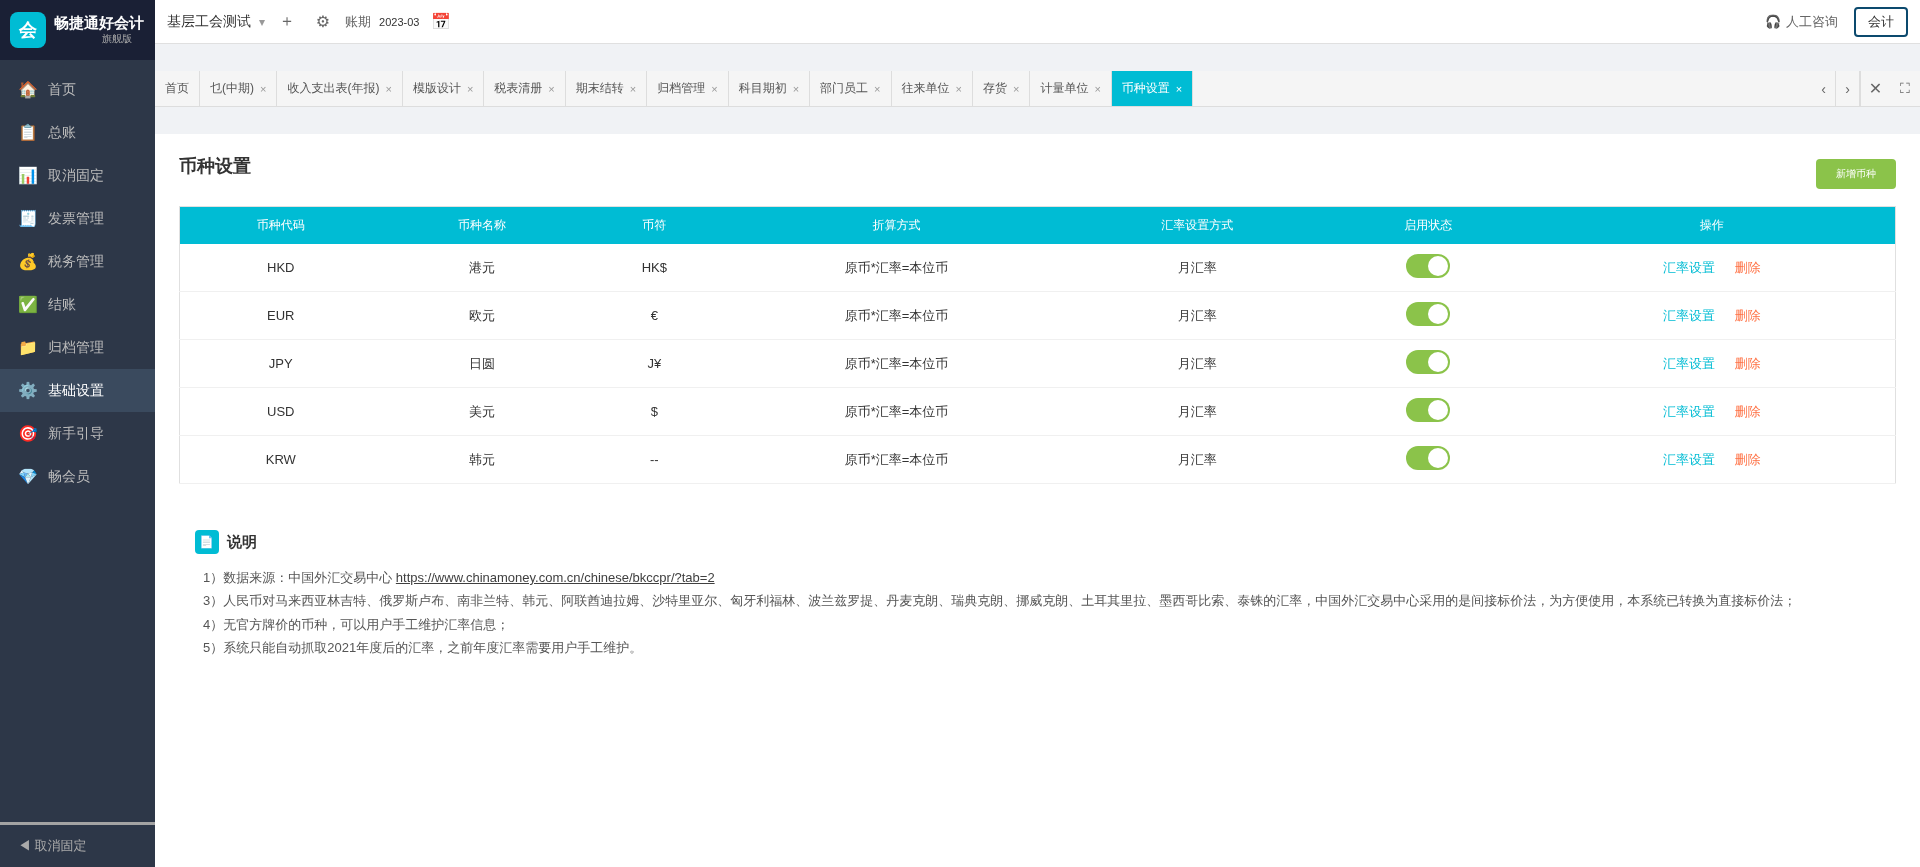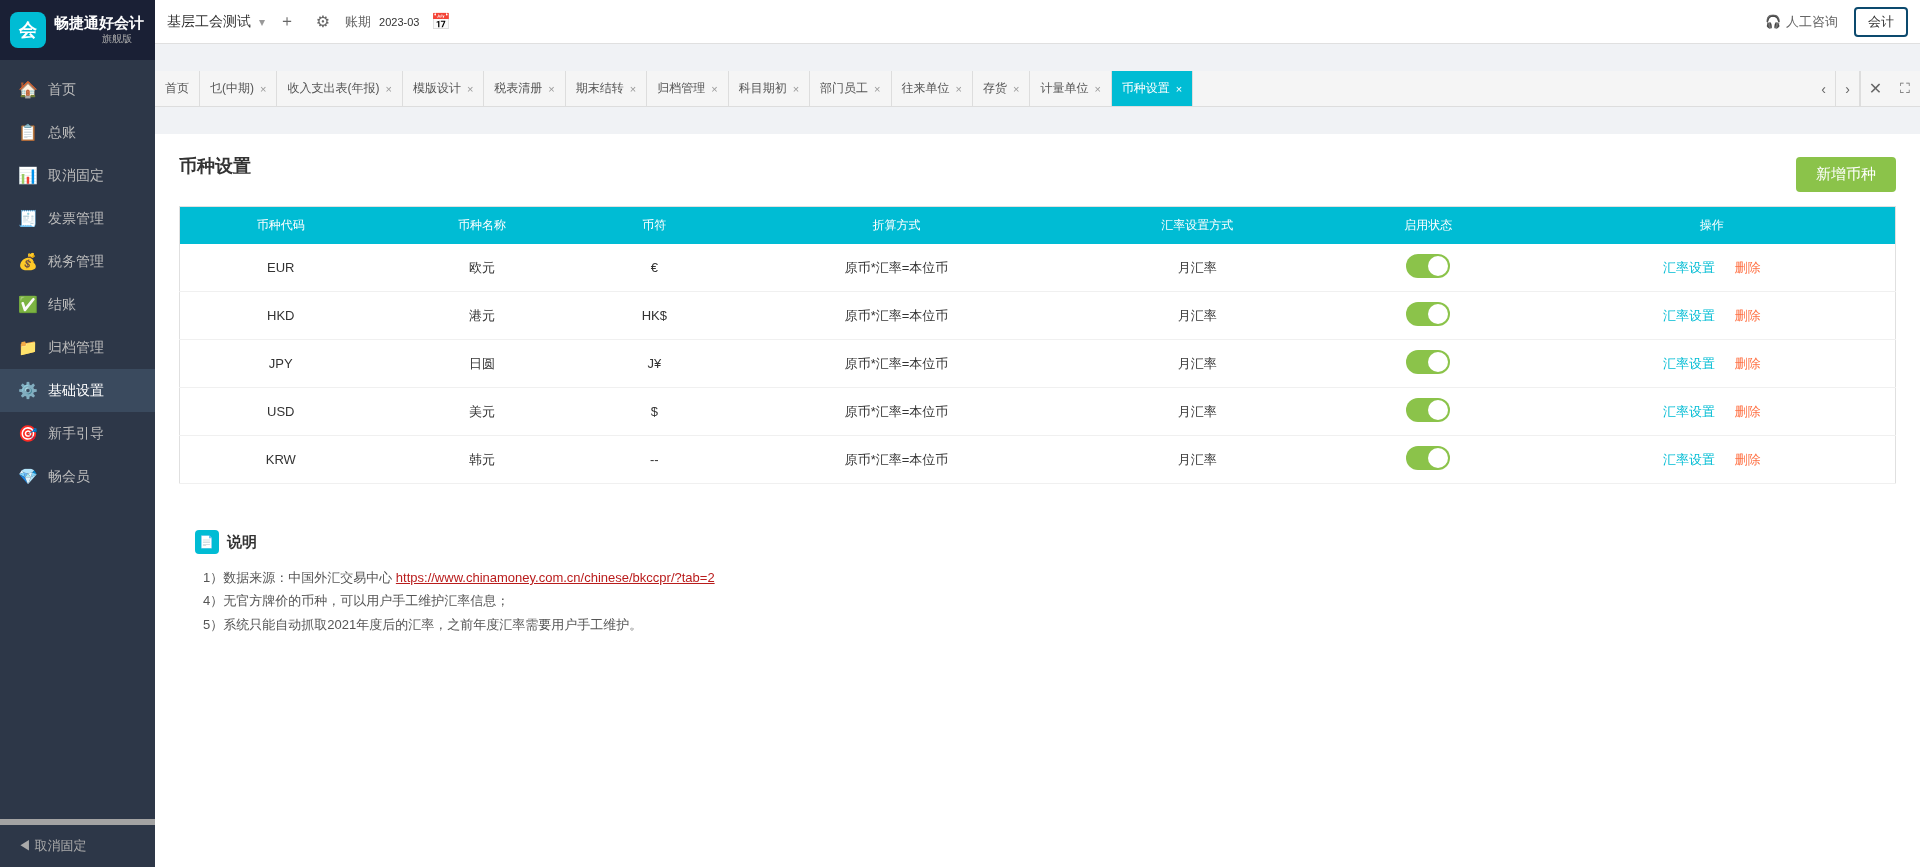--- a/index.html
+++ b/index.html
@@ -41,21 +41,21 @@
       transition: background 0.2s;
     }
     .nav-item.active { background: #3a4a5e; color: white; }
     .nav-item .nav-icon { width: 20px; text-align: center; font-size: 16px; }
     .sidebar-footer {
       padding: 12px 18px;
       color: #aaa;
       font-size: 13px;
       cursor: pointer;
       display: flex; align-items: center; gap: 6px;
-      border-top: 6px solid #a3a3a3;
+      border-top: 3px solid #a3a3a3;
     }
 
     
     .main-area { flex: 1; display: flex; flex-direction: column; height: 867px; overflow: hidden; gap: 27px; }
 
     
     .top-bar {
       background: white;
       height: 44px;
       display: flex;
@@ -154,21 +154,21 @@
       font-weight: 600;
       color: #333;
       margin-bottom: 16px;
     }
     .new-btn {
       background: #8bc34a;
       color: white;
       border: none;
       padding: 8px 20px;
       border-radius: 4px;
-      font-size: 15px;
+      font-size: 10px;
       cursor: pointer;
       font-weight: 500;
     }
 
     
     .data-table {
       width: 100%;
       border-collapse: collapse;
       border: 1px solid #e0e0e0;
     }
@@ -232,21 +232,21 @@
       border-radius: 4px;
       display: flex; align-items: center; justify-content: center;
       color: white; font-size: 12px;
     }
     .note-list { list-style: none; padding-left: 8px; }
     .note-list li {
       color: #555;
       font-size: 13px;
       line-height: 1.8;
     }
-    .note-link { color: #b91c1c; text-decoration: underline; cursor: pointer; margin-top: 20px; }
+    .note-link { color: #404040; text-decoration: underline; cursor: pointer; margin-top: 20px; }
 
     .header-row {
       display: flex;
       align-items: center;
       justify-content: space-between;
       margin-bottom: 12px;
     }
   </style>
 </head>
 <body>
@@ -398,35 +398,35 @@
           <th>币种名称</th>
           <th>币符</th>
           <th>折算方式</th>
           <th>汇率设置方式</th>
           <th>启用状态</th>
           <th>操作</th>
         </tr>
       </thead>
       <tbody id="table-body">
       <tr>
-    <td>EUR</td>
-    <td>欧元</td>
-    <td>€</td>
+    <td>HKD</td>
+    <td>港元</td>
+    <td>HK$</td>
     <td>原币*汇率=本位币</td>
     <td>月汇率</td>
     <td><div class="toggle"></div></td>
     <td>
       <span class="action-link">汇率设置</span>
       <span class="action-link delete">删除</span>
     </td>
   </tr>
           <tr>
-    <td>HKD</td>
-    <td>港元</td>
-    <td>HK$</td>
+    <td>EUR</td>
+    <td>欧元</td>
+    <td>€</td>
     <td>原币*汇率=本位币</td>
     <td>月汇率</td>
     <td><div class="toggle"></div></td>
     <td>
       <span class="action-link">汇率设置</span>
       <span class="action-link delete">删除</span>
     </td>
   </tr>
           <tr>
     <td>JPY</td>
@@ -467,18 +467,19 @@
         </tbody>
     </table>
 
     <div class="note-section">
       <div class="note-title">
         <div class="note-icon">📄</div>
         <span>说明</span>
       </div>
       <ul class="note-list" id="note-list">
       <li>1）数据来源：中国外汇交易中心 <a class="note-link" href="#">https://www.chinamoney.com.cn/chinese/bkccpr/?tab=2</a></li>
+          <li>3）人民币对马来西亚林吉特、俄罗斯卢布、南非兰特、韩元、阿联酋迪拉姆、沙特里亚尔、匈牙利福林、波兰兹罗提、丹麦克朗、瑞典克朗、挪威克朗、土耳其里拉、墨西哥比索、泰铢的汇率，中国外汇交易中心采用的是间接标价法，为方便使用，本系统已转换为直接标价法；</li>
           <li>4）无官方牌价的币种，可以用户手工维护汇率信息；</li>
           <li>5）系统只能自动抓取2021年度后的汇率，之前年度汇率需要用户手工维护。</li>
         </ul>
     </div>
   </div>
 </div>
 
 </body></html>

